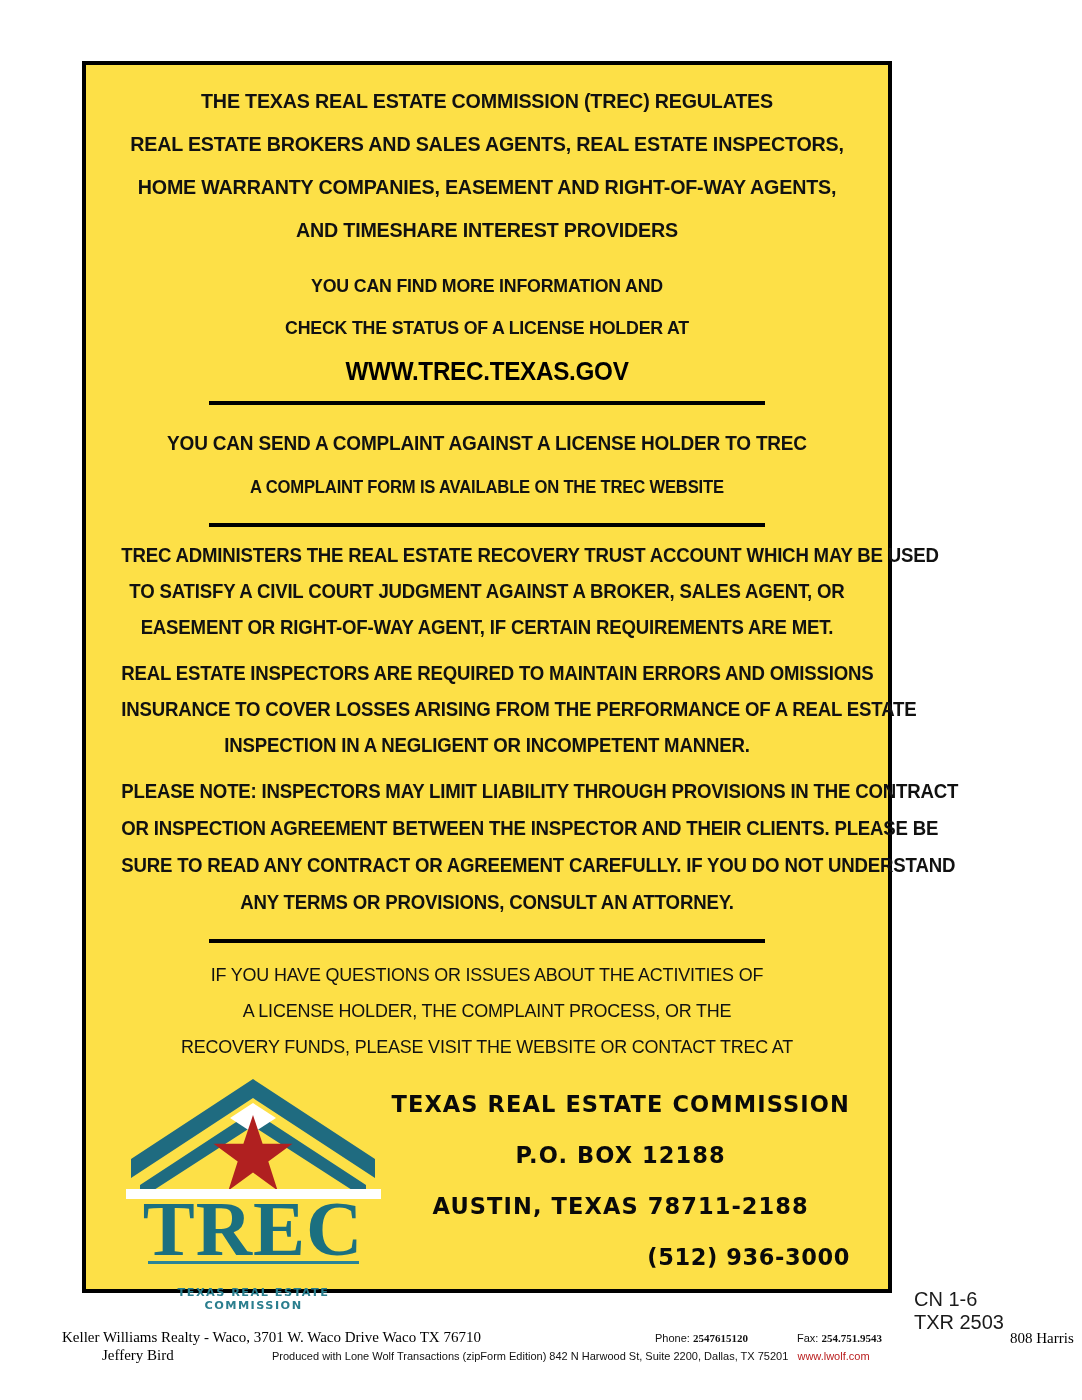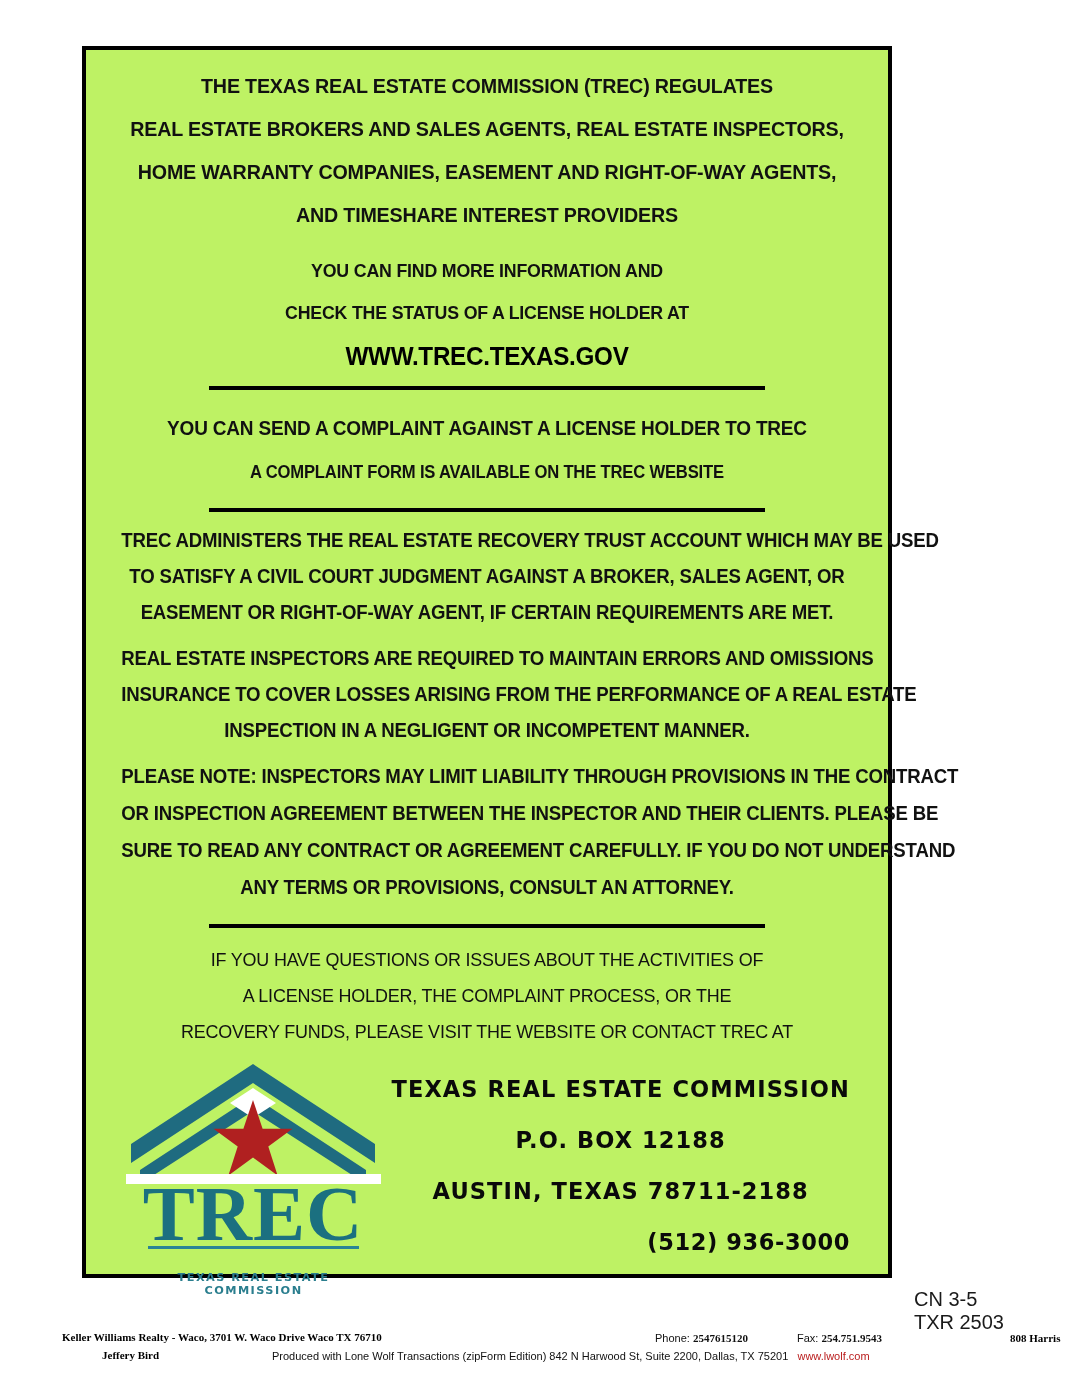--- a/index.html
+++ b/index.html
@@ -13,26 +13,26 @@
     position: relative;
     font-family: "Liberation Sans", sans-serif;
     color: #000000;
     overflow: hidden;
   }
 
   
   .page-frame {
     position: absolute;
     left: 82px;
-    top: 46px;
+    top: 61px;
     width: 810px;
     height: 1232px;
     border: 4px solid #000000;
     box-sizing: border-box;
-    background: #bef264;
+    background: #fde047;
   }
 
   .frame-inner {
     position: absolute;
     left: 0;
     top: 0;
     right: 0;
     bottom: 0;
     padding: 14px 18px 0 18px;
     box-sizing: border-box;
@@ -152,22 +152,22 @@
     position: absolute;
     left: 0;
     top: 1328px;
     width: 1082px;
     height: 46px;
   }
 
   .f-serif {
     position: absolute;
     font-family: "Liberation Serif", serif;
-    font-weight: bold;
-    font-size: 11px;
+    font-weight: normal;
+    font-size: 15px;
     line-height: 16px;
     color: #000000;
     white-space: nowrap;
   }
   .f-sans {
     position: absolute;
     font-family: "Liberation Sans", sans-serif;
     font-size: 11px;
     line-height: 16px;
     color: #111111;
@@ -280,21 +280,21 @@
       <div class="addr-line">TEXAS REAL ESTATE COMMISSION</div>
       <div class="addr-line">P.O. BOX 12188</div>
       <div class="addr-line">AUSTIN,  TEXAS  78711-2188</div>
       <div class="addr-line phone">(512) 936-3000</div>
     </div>
 
   </div>
 </div>
 
 <div class="form-code">
-  <div>CN 3-5</div>
+  <div>CN 1-6</div>
   <div>TXR 2503</div>
 </div>
 
 <div class="footer">
 
   <div class="f-serif f-broker">Keller Williams Realty - Waco, 3701 W. Waco Drive Waco TX 76710</div>
 
   <div class="f-serif f-agent">Jeffery Bird</div>
 
   <div class="f-sans f-phone">

